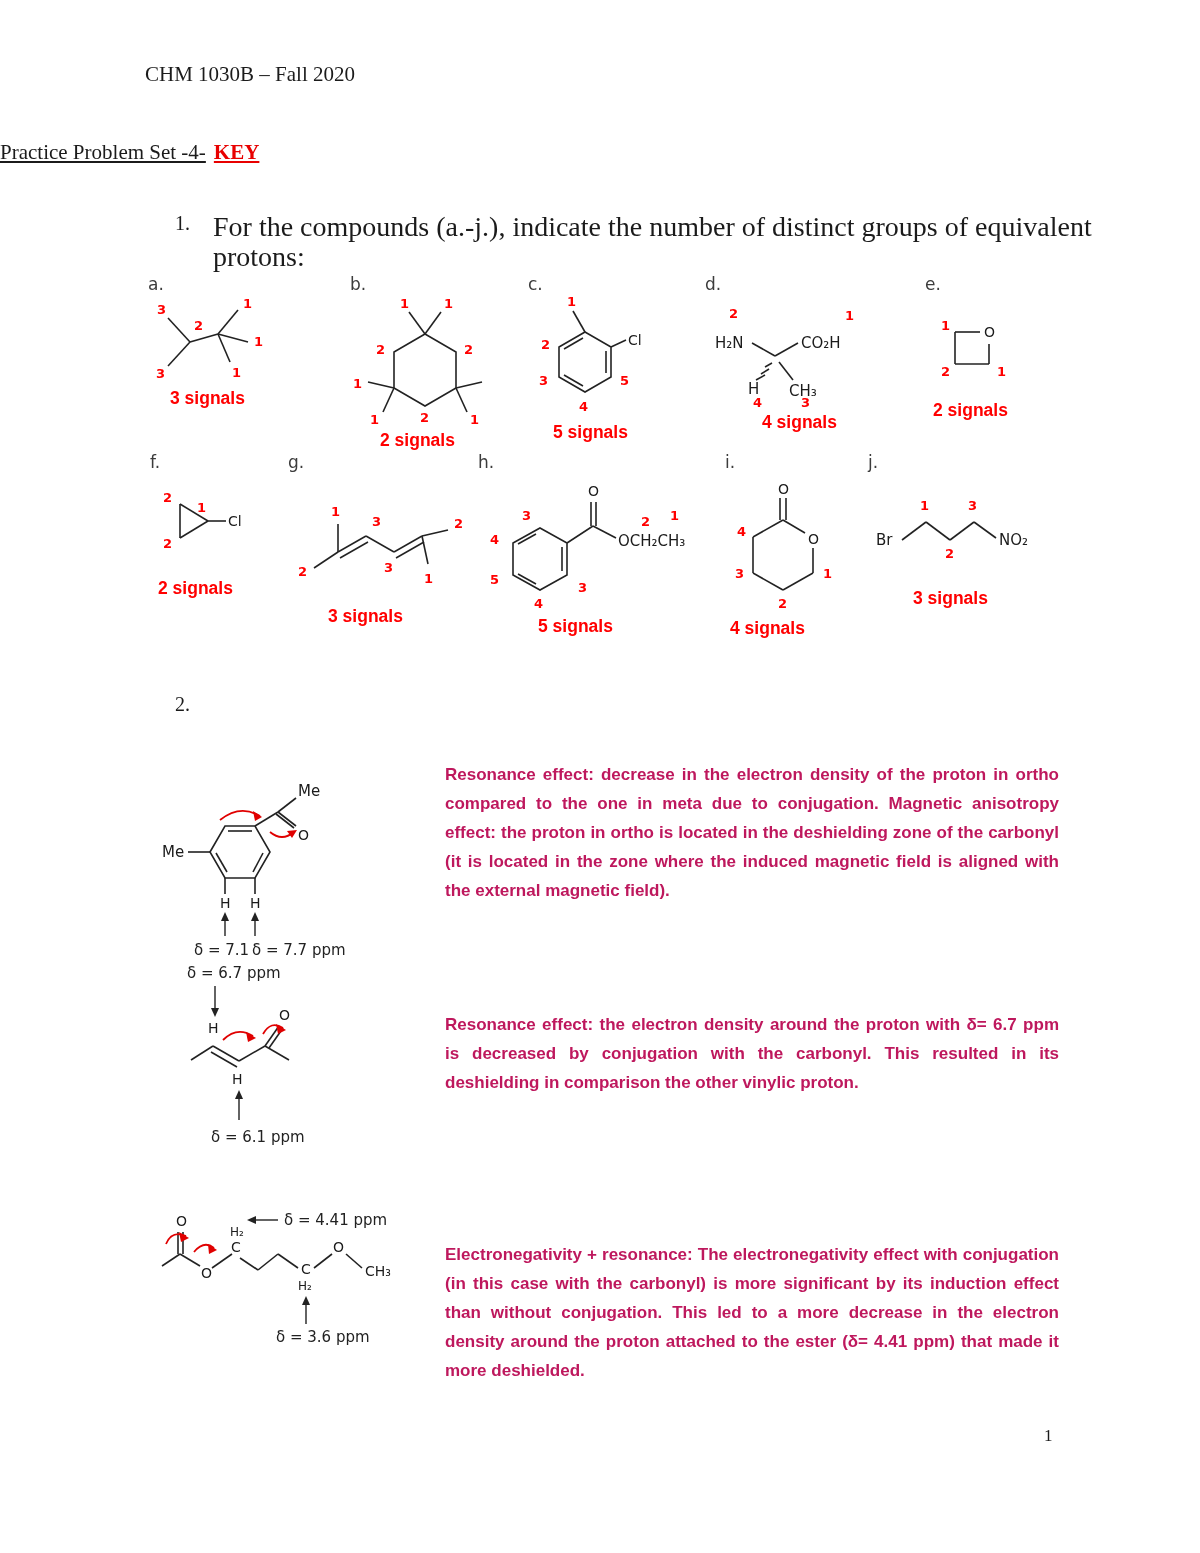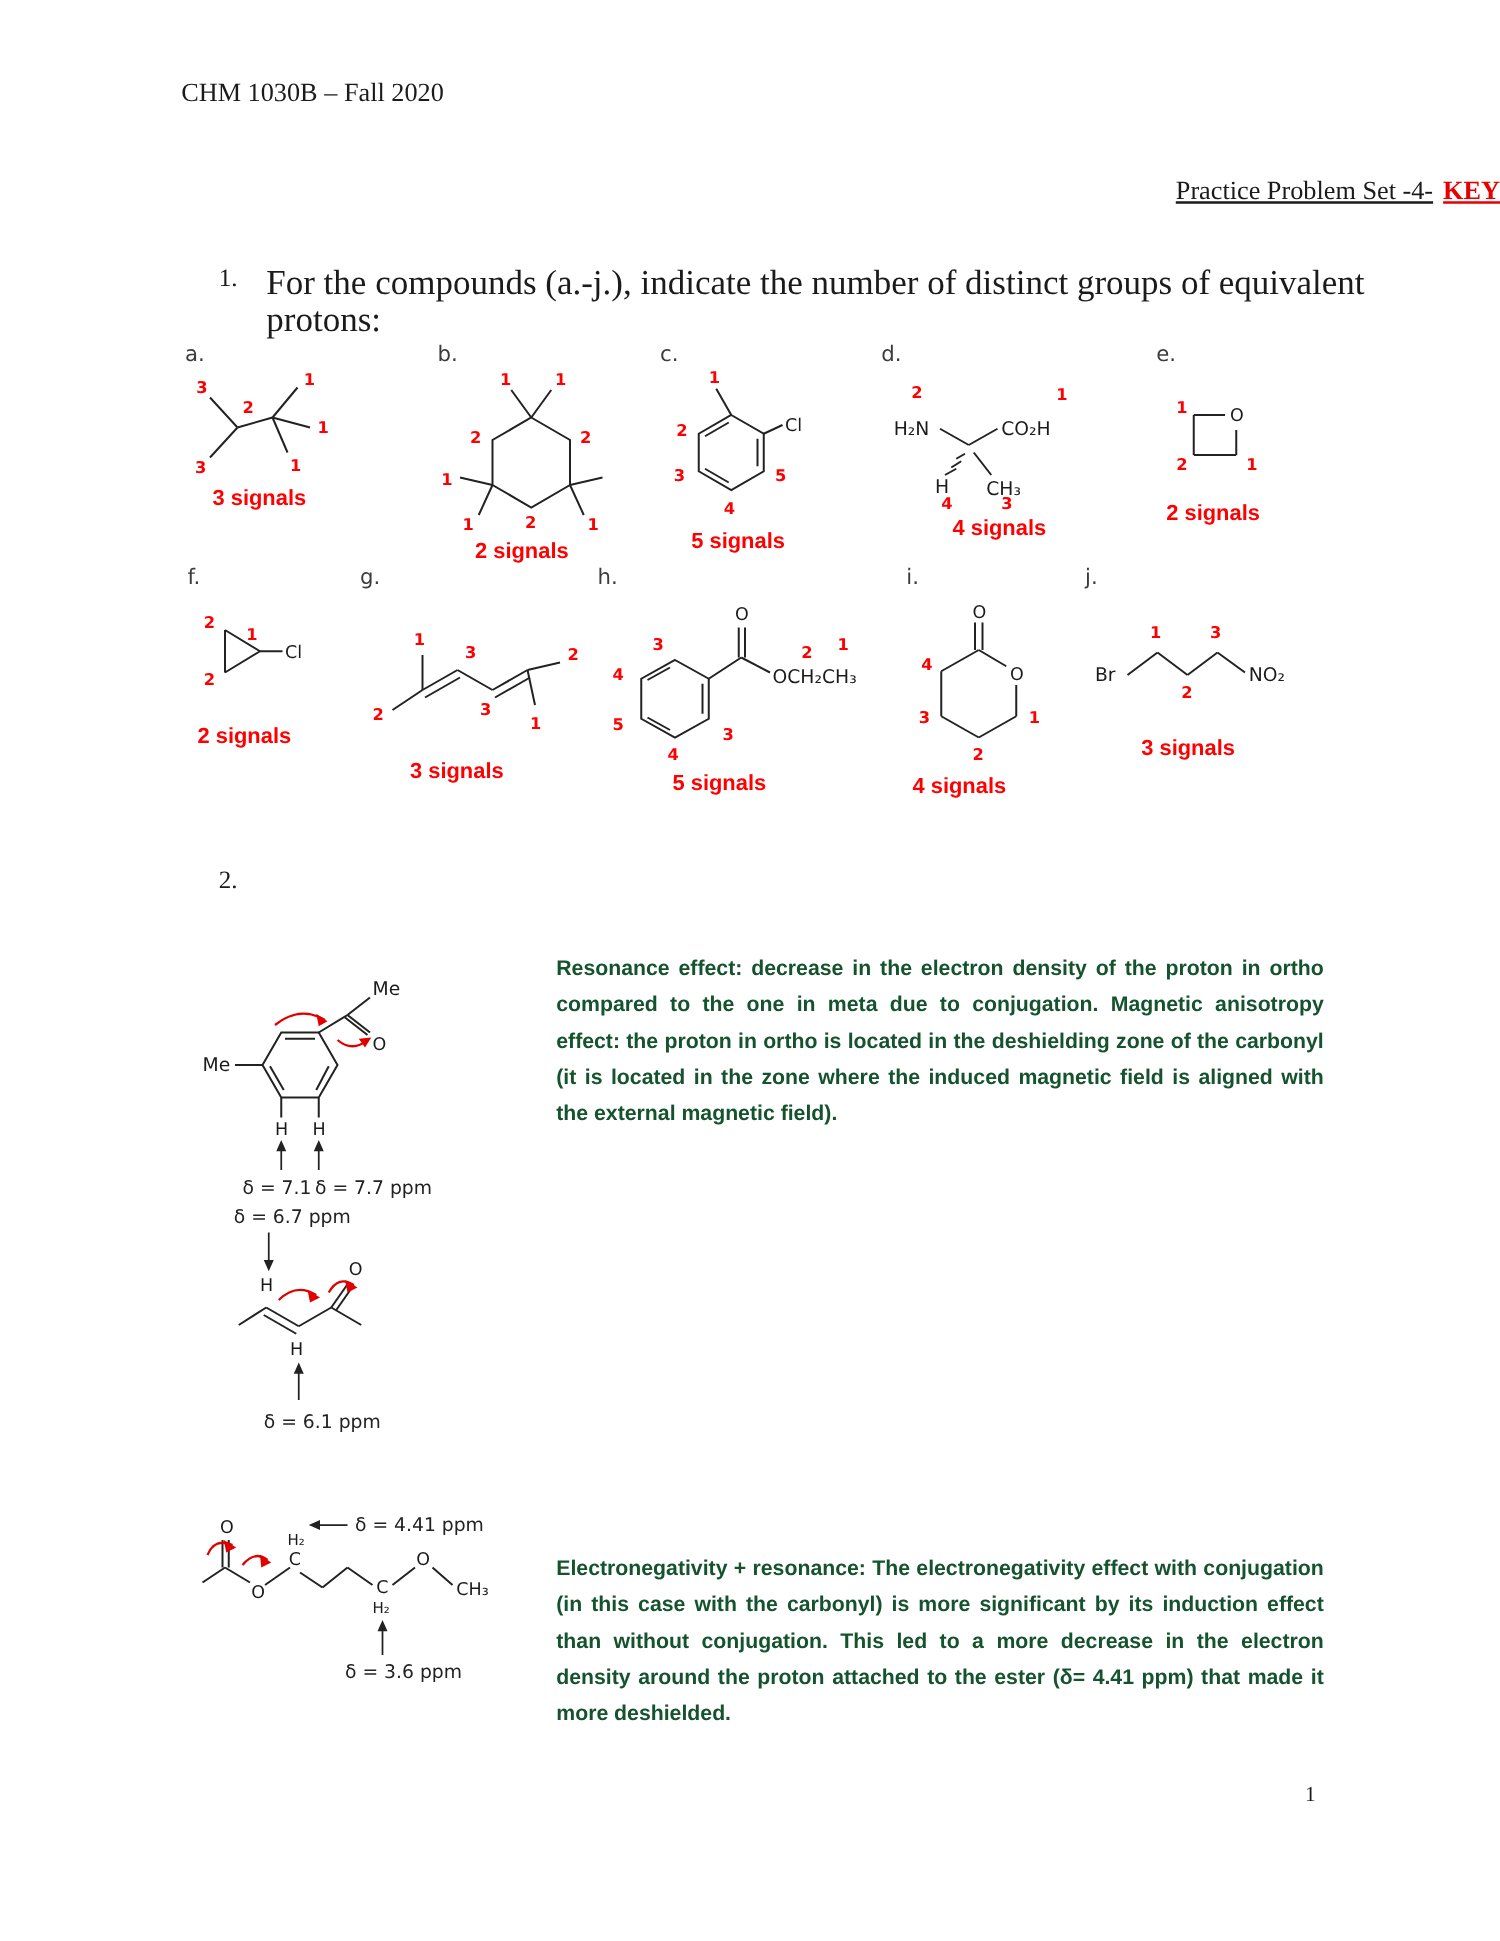--- a/index.html
+++ b/index.html
@@ -1,20 +1,20 @@
 <!DOCTYPE html>
 <html><head>
 <meta charset="utf-8">
 <style>
   *{margin:0;padding:0;box-sizing:border-box}
   html,body{background:#ffffff}
   .page{position:relative;width:1200px;height:1553px;background:#fff;
         font-family:"Liberation Serif",serif;color:#1b1b1b;overflow:hidden}
   .header{position:absolute;left:145px;top:62px;font-size:21px}
-  .title{position:absolute;left:0;top:140px;width:100%;text-align:right;font-size:21px}
+  .title{position:absolute;left:0;top:140px;width:100%;text-align:left;font-size:21px}
   .title .u{text-decoration:underline}
   .t-key{color:#e80000;font-weight:bold;margin-left:8px;text-decoration:underline}
   .qnum{position:absolute;font-size:20px}
   .qtext{position:absolute;font-size:28px;line-height:30px}
   .cmpd{position:absolute}
   .cmpd-label{font-family:"DejaVu Sans",sans-serif;font-size:17px;color:#3c3c3c;margin-bottom:2px}
   .signals{font-family:"Liberation Sans",sans-serif;font-weight:bold;color:#ff0000;
            font-size:17.5px;margin-top:4px;white-space:nowrap}
   svg{display:block}
   svg text{font-family:"DejaVu Sans",sans-serif;fill:#1b1b1b;font-size:14px}
@@ -22,21 +22,21 @@
   svg text.atom{font-size:14px}
   svg text.atom-lg{font-size:15px}
   svg text.delta{font-size:15px;fill:#222}
   .bond{stroke:#222;stroke-width:1.6;fill:none}
   .redln{stroke:#e00000;stroke-width:1.8;fill:none}
   .redfill{fill:#e00000}
   .blkln{stroke:#222;stroke-width:1.4;fill:none}
   .blkfill{fill:#222}
   .struct{position:absolute}
   .expl{position:absolute;left:445px;width:614px;font-family:"Liberation Sans",sans-serif;
-        font-weight:bold;color:#14532d;font-size:17px;line-height:29px;text-align:justify}
+        font-weight:bold;color:#be185d;font-size:17px;line-height:29px;text-align:justify}
   .pagenum{position:absolute;left:1044px;top:1426px;font-size:17px}
 </style>
 </head>
 <body>
 
 <div class="page">
 
   <div class="header">CHM 1030B – Fall 2020</div>
 
   <div class="title">
@@ -337,20 +337,21 @@
       <text class="atom" x="114" y="58">O</text>
       <text class="atom" x="67" y="122">H</text>
       <g>
         <line class="blkln" x1="74" y1="158" x2="74" y2="134"></line>
         <polygon class="blkfill" points="74,128 70,137 78,137"></polygon>
       </g>
       <text class="delta" x="46" y="180">δ = 6.1 ppm</text>
     </svg>
   </div>
 
+  <p class="expl" style="top:1010px">Resonance effect: the electron density around the proton with δ= 6.7 ppm is decreased by conjugation with the carbonyl. This resulted in its deshielding in comparison the other vinylic proton.</p>
 
   <div class="struct" style="left:148px;top:1190px">
     <svg width="280" height="160" viewBox="0 0 280 160">
       <g class="bond">
         <line x1="14" y1="76" x2="32" y2="64"></line>
         <line x1="30" y1="64" x2="30" y2="42"></line>
           <line x1="35" y1="64" x2="35" y2="42"></line>
         <line x1="32" y1="64" x2="52" y2="76"></line>
         <line x1="64" y1="78" x2="84" y2="64"></line>
         <line x1="92" y1="68" x2="110" y2="80"></line>

